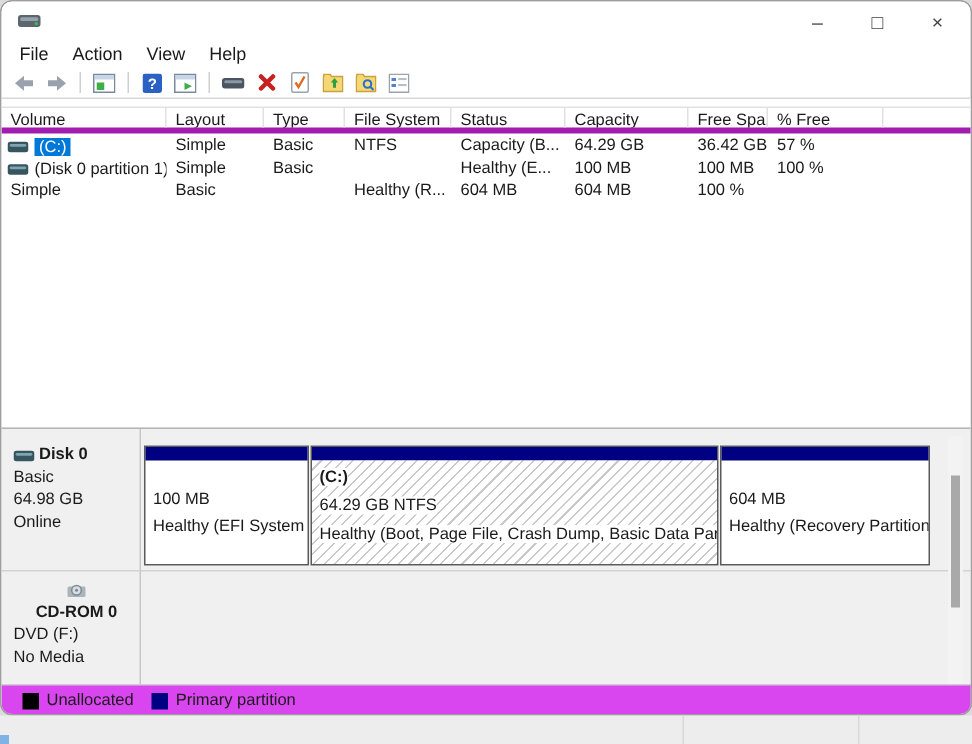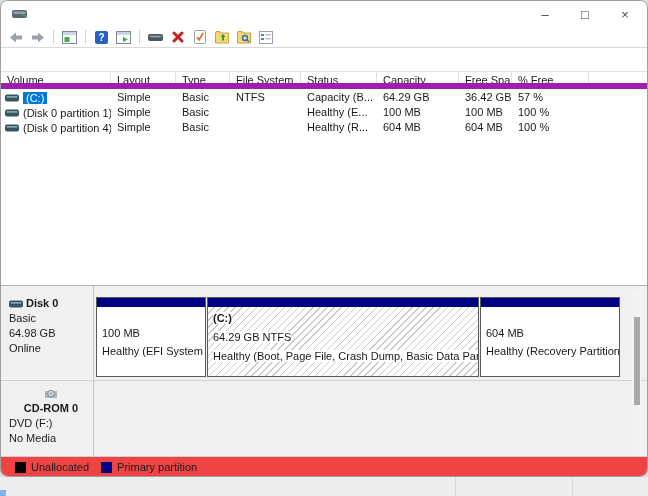--- a/index.html
+++ b/index.html
@@ -24,21 +24,21 @@
 
   
   .toolbar { height:21px; display:flex; align-items:center; padding-left:6px; gap:5px;
              background:#fff; border-bottom:1px solid #d8d8d8; }
   .tb-btn { width:17px; height:16px; display:flex; align-items:center; justify-content:center; }
   .tb-sep { width:1px; height:14px; background:#d0d0d0; margin:0 2px; }
 
   
   .listview { position:absolute; top:65px; left:0; width:648px; height:219px; background:#fff; }
   .lv-header { position:absolute; top:5px; left:0; width:648px; height:18px;
-               border-top:1px solid #e1e1e1; border-bottom:6px solid #a21caf;
+               border-top:1px solid #e1e1e1; border-bottom:4px solid #a21caf;
                display:grid; grid-template-columns:110px 65px 54px 71px 76px 82px 53px 77px auto; }
   .lv-header .hcell { font-size:11px; color:#1a1a1a; padding:2px 0 0 6px; border-right:1px solid #e1e1e1;
                       white-space:nowrap; overflow:hidden; }
   .lv-header .hcell:last-child { border-right:none; }
   .lv-rows { position:absolute; top:24px; left:0; width:648px; }
   .lv-row { height:15px; display:grid; grid-template-columns:110px 65px 54px 71px 76px 82px 53px 77px auto;
             font-size:11px; color:#1a1a1a; }
   .lv-row .cell { padding:1px 0 0 6px; white-space:nowrap; overflow:hidden; }
   .lv-row .vol-cell { display:flex; align-items:center; gap:4px; padding:0 0 0 4px; }
   .vol-name.selected { background:#0078d7; color:#fff; padding:0 3px; }
@@ -70,21 +70,21 @@
   .pad-mid { padding-top:17px; }
   .part-c .part-body { background:repeating-linear-gradient(135deg,#fff 0px,#fff 4px,#c9c9c9 4px,#c9c9c9 5px); line-height:19px; }
   .part-c .part-body span { background:#fff; }
   .pname { font-weight:bold; }
 
   
   .v-scroll { position:absolute; left:631px; top:5px; width:10px; height:165px; background:#f3f3f3; }
   .v-thumb { position:absolute; left:2px; top:26px; width:6px; height:88px; background:#a9a9a9; }
 
   
-  .legend { position:absolute; top:455px; left:0; width:648px; height:21px; background:#ef4444;
+  .legend { position:absolute; top:455px; left:0; width:648px; height:21px; background:#d946ef;
             border-top:1px solid #cfcfcf; display:flex; align-items:center; padding-left:14px; gap:12px; }
   .legend-item { display:flex; align-items:center; gap:5px; font-size:11px; color:#1a1a1a; }
   .swatch { width:11px; height:11px; display:inline-block; }
 
   
   .below-strip { position:absolute; top:477px; left:0; width:648px; height:19px; background:#ededed; }
   .below-line { position:absolute; top:0; width:1px; height:19px; background:#d9d9d9; }
   .below-line.l1 { left:455px; } .below-line.l2 { left:572px; }
   .corner-accent { position:absolute; left:0; bottom:0; width:6px; height:6px; background:#7fb2e5; }
 </style>
@@ -101,20 +101,26 @@
           <circle cx="12.2" cy="7.8" r="1.1" fill="#39c24d"></circle>
         </svg>
     </span>
     <div class="win-controls">
       <div class="win-btn">–</div>
       <div class="win-btn">□</div>
       <div class="win-btn">×</div>
     </div>
   </div>
 
+  <div class="menubar">
+    <span class="menu-item">File</span>
+    <span class="menu-item">Action</span>
+    <span class="menu-item">View</span>
+    <span class="menu-item">Help</span>
+  </div>
 
   <div class="toolbar">
     <span class="tb-btn">
       <svg width="14" height="11">
           <path d="M7 0.5 L1 5.5 L7 10.5 L7 7.5 L13 7.5 L13 3.5 L7 3.5 Z" fill="#9aa3ad"></path>
         </svg>
     </span>
     <span class="tb-btn">
       <svg width="14" height="11">
           <path d="M7 0.5 L13 5.5 L7 10.5 L7 7.5 L1 7.5 L1 3.5 L7 3.5 Z" fill="#9aa3ad"></path>
@@ -229,29 +235,20 @@
         <div class="cell">Simple</div>
         <div class="cell">Basic</div>
         <div class="cell"></div>
         <div class="cell">Healthy (E...</div>
         <div class="cell">100 MB</div>
         <div class="cell">100 MB</div>
         <div class="cell">100 %</div>
         <div class="cell"></div>
       </div>
       <div class="lv-row">
-        <div class="cell vol-cell">
-          <span class="icon">
-              <svg width="14" height="8">
-                <rect x="0" y="0.5" width="14" height="7" rx="2" fill="#37555f"></rect>
-                <rect x="1.5" y="2" width="11" height="1.8" rx="0.9" fill="#7fa6b0"></rect>
-              </svg>
-            </span>
-          <span class="vol-name">(Disk 0 partition 4)</span>
-        </div>
         <div class="cell">Simple</div>
         <div class="cell">Basic</div>
         <div class="cell"></div>
         <div class="cell">Healthy (R...</div>
         <div class="cell">604 MB</div>
         <div class="cell">604 MB</div>
         <div class="cell">100 %</div>
         <div class="cell"></div>
       </div>
     </div>

